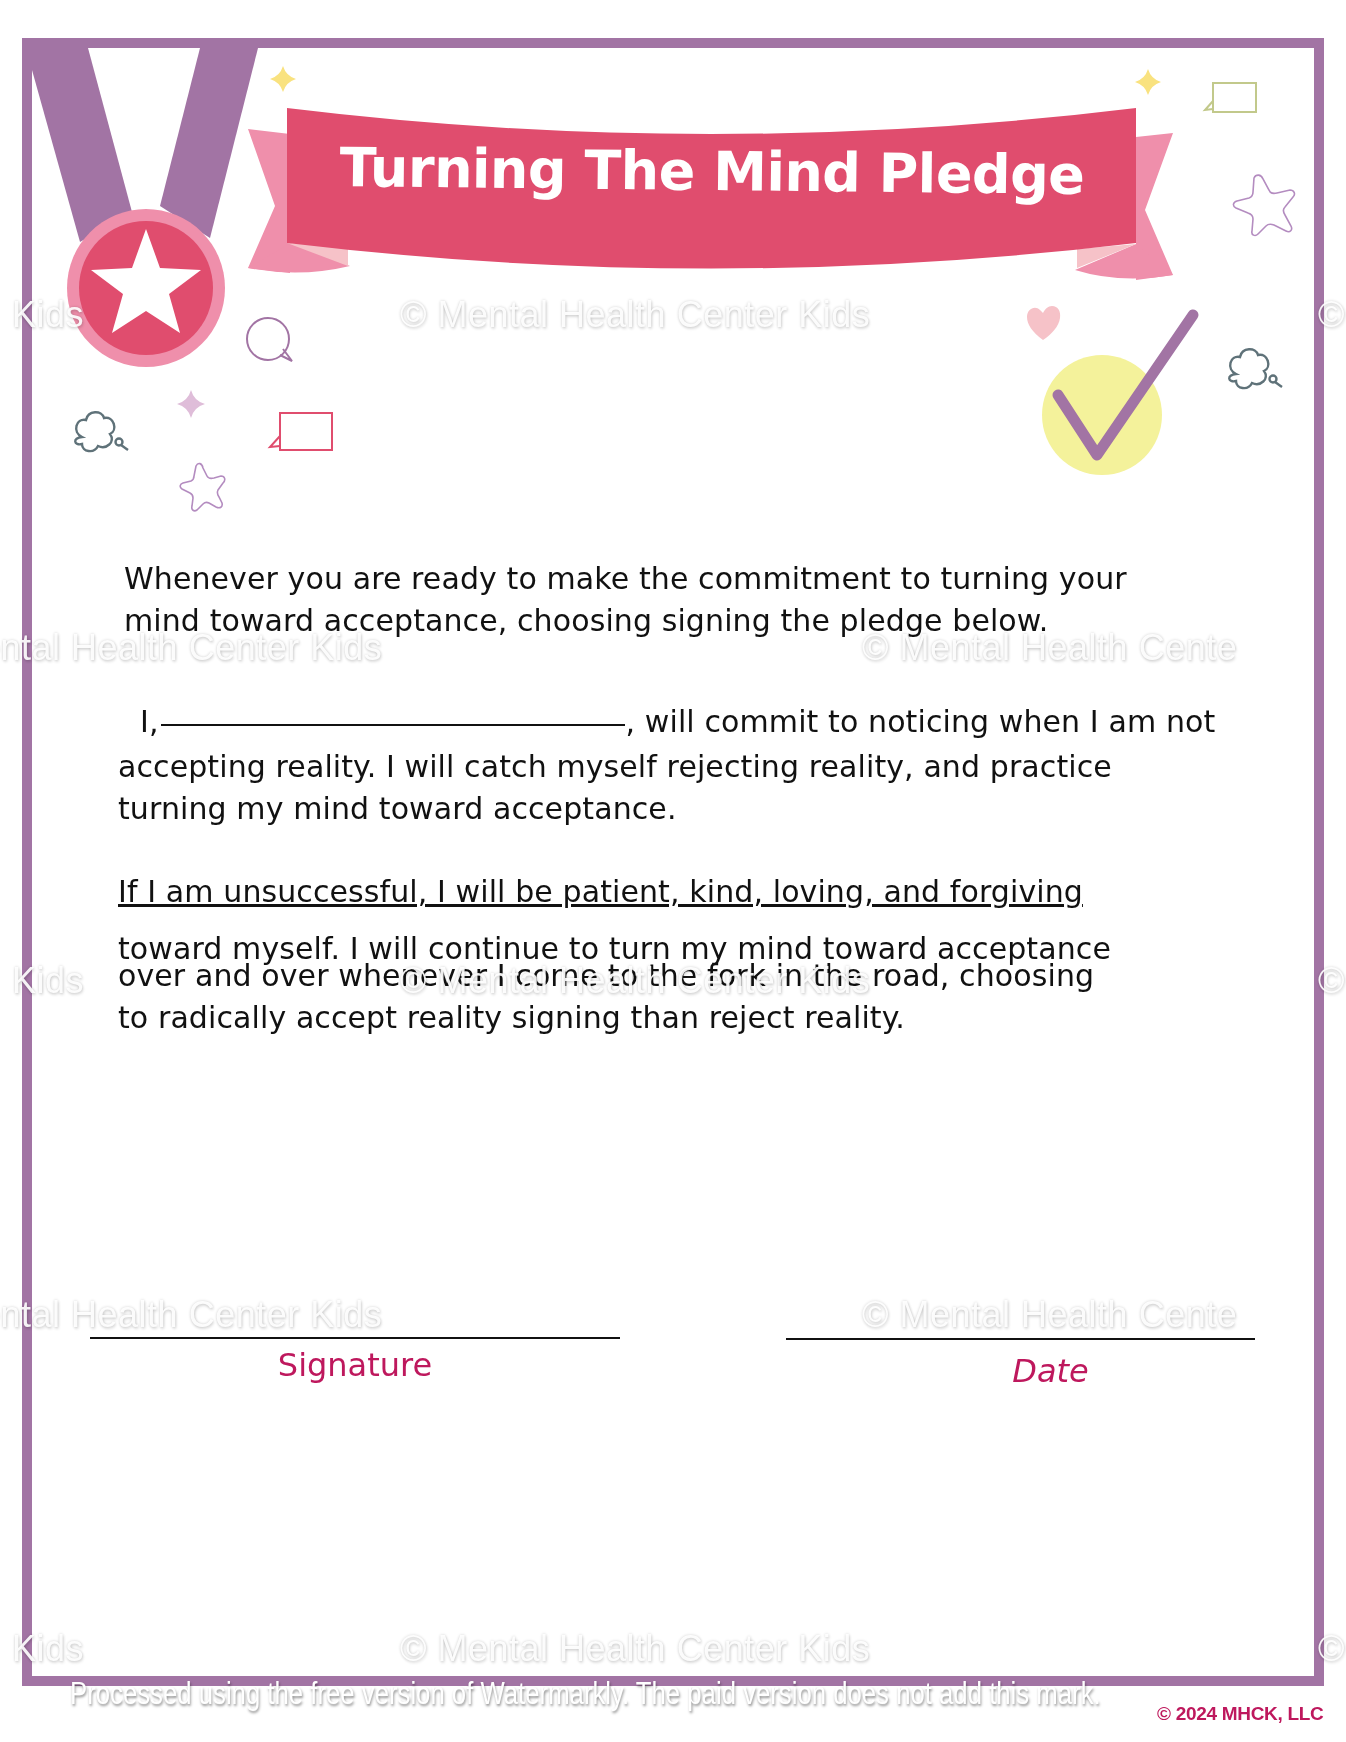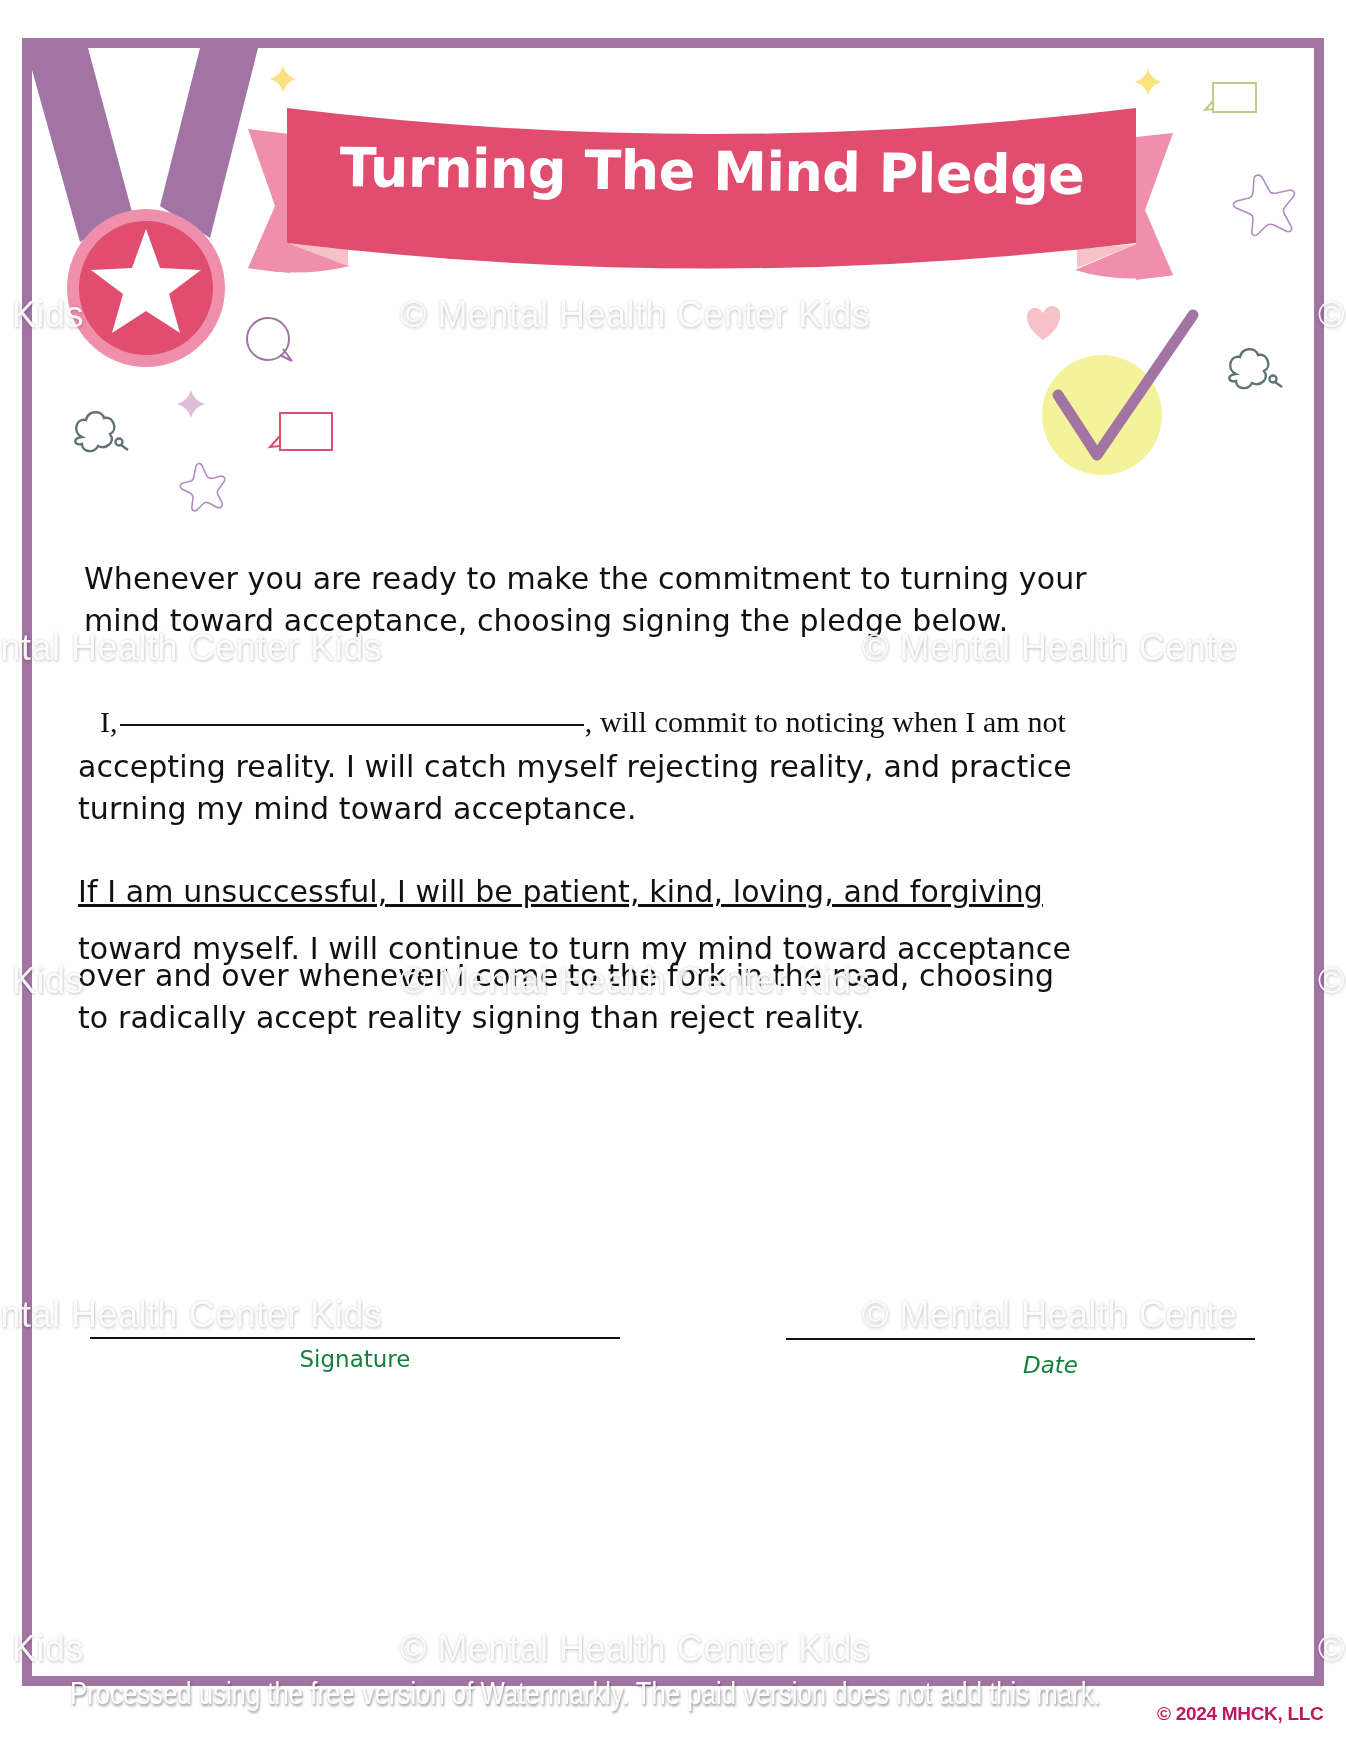--- a/index.html
+++ b/index.html
@@ -1,23 +1,23 @@
 <!DOCTYPE html>
 <html><head>
 <meta charset="utf-8">
 <style>
   html, body { margin: 0; padding: 0; background: #ffffff; }
   body { width: 1346px; height: 1742px; position: relative; overflow: hidden; font-family: "DejaVu Sans", sans-serif; color: #111; }
   .deco { position: absolute; left: 0; top: 0; width: 1346px; height: 1742px; }
   .frame { position: absolute; left: 22px; top: 38px; width: 1282px; height: 1628px; border: 10px solid #a274a4; }
   .title { position: absolute; left: 287px; top: 140px; width: 850px; text-align: center; font-family: "DejaVu Sans", sans-serif; font-weight: bold; font-size: 54px; color: #ffffff; letter-spacing: -0.5px; transform: rotate(0.6deg); }
-  .body-text { position: absolute; font-family: "DejaVu Sans", sans-serif; font-size: 30px; line-height: 42px; color: #111; white-space: nowrap; letter-spacing: 0.1px; }
+  .body-text { position: absolute; font-family: "DejaVu Sans", sans-serif; font-size: 30px; line-height: 42px; color: #111; white-space: nowrap; letter-spacing: 0.1px; margin-left: 40px; }
   .blank-line { display: inline-block; width: 464px; border-bottom: 2px solid #111; height: 1px; vertical-align: 6px; margin: 0 1px 0 2px; }
   .sig-line { position: absolute; height: 0; border-top: 2px solid #111; }
-  .sig-label { position: absolute; font-family: "DejaVu Sans", sans-serif; font-size: 23px; color: #15803d; text-align: center; }
+  .sig-label { position: absolute; font-family: "DejaVu Sans", sans-serif; font-size: 32px; color: #be185d; text-align: center; }
   .wm { position: absolute; font-family: "Liberation Sans", sans-serif; font-size: 36px; color: rgba(255,255,255,0.92); text-shadow: 0 0 3px rgba(0,0,0,0.18), 1px 2px 3px rgba(0,0,0,0.12); white-space: nowrap; letter-spacing: 0.5px; }
   .wm-bottom { position: absolute; left: 70px; top: 1676px; font-family: "Liberation Sans", sans-serif; font-size: 31px; color: #ffffff; text-shadow: 1px 2px 3px rgba(0,0,0,0.45); white-space: nowrap; transform-origin: left top; transform: scaleX(0.83); }
   .copyright { position: absolute; left: 1157px; top: 1703px; font-family: "Liberation Sans", sans-serif; font-weight: bold; font-size: 19px; color: #be185d; white-space: nowrap; letter-spacing: -0.3px; }
 </style>
 </head>
 <body>
 
 <svg class="deco" viewBox="0 0 1346 1742" xmlns="http://www.w3.org/2000/svg">
 
   <g>
@@ -84,21 +84,21 @@
 <div class="frame"></div>
 
 <div class="title">Turning The Mind Pledge</div>
 
 <div>
   <div class="body-text" style="left:84px; top:558px;">Whenever you are ready to make the commitment to turning your</div>
   <div class="body-text" style="left:84px; top:600px;">mind toward acceptance, choosing signing the pledge below.</div>
 </div>
 
 <div>
-  <div class="body-text" style="left:100px; top:701px;font-family:Liberation Serif, serif;">
+  <div class="body-text" style="left:100px; top:701px;">
     <span>I,</span><span class="blank-line"></span><span>, will commit to noticing when I am not</span>
   </div>
   <div class="body-text" style="left:78px; top:746px;">accepting reality.  I will catch myself rejecting reality,  and practice</div>
   <div class="body-text" style="left:78px; top:788px;">turning my mind toward acceptance.</div>
 </div>
 
 <div>
   <div class="body-text" style="left:78px; top:871px;text-decoration:underline;">If I am unsuccessful, I will be patient, kind, loving, and forgiving</div>
   <div class="body-text" style="left:78px; top:928px;">toward myself.  I will continue to turn my mind toward acceptance</div>
   <div class="body-text" style="left:78px; top:955px;">over and over whenever I come to the fork in the road, choosing</div>

